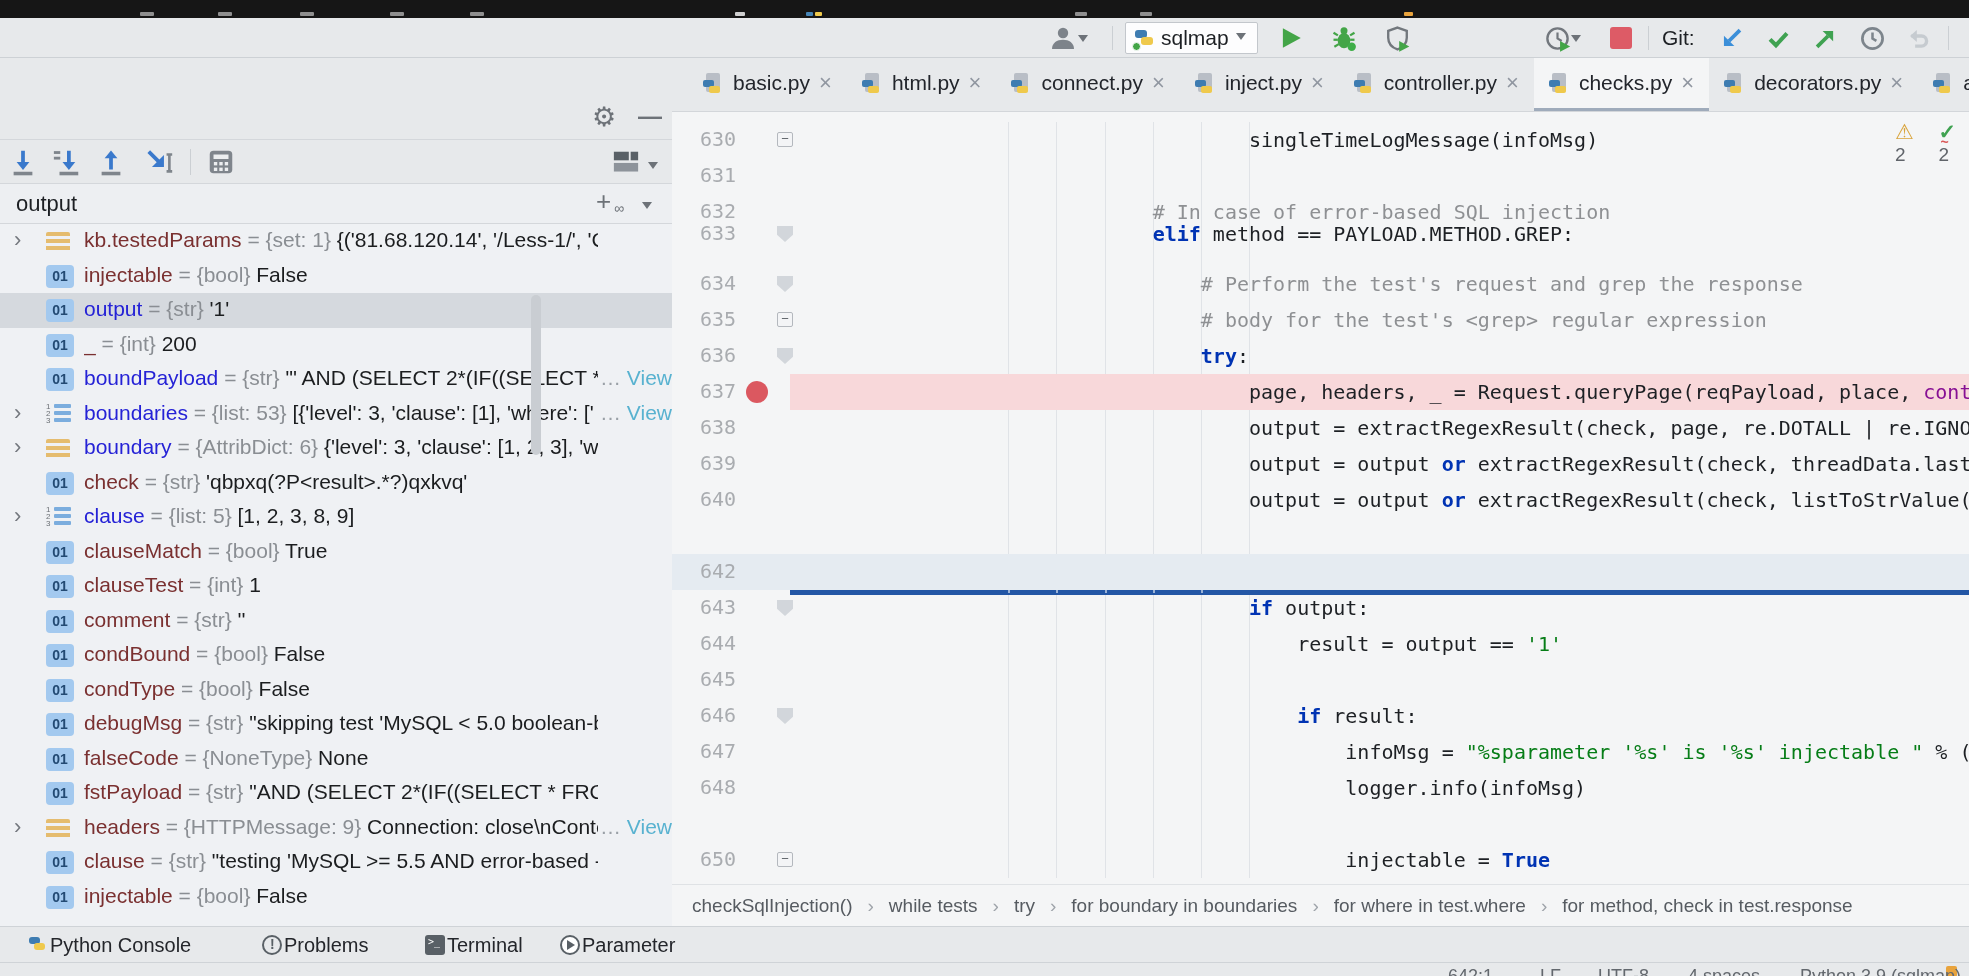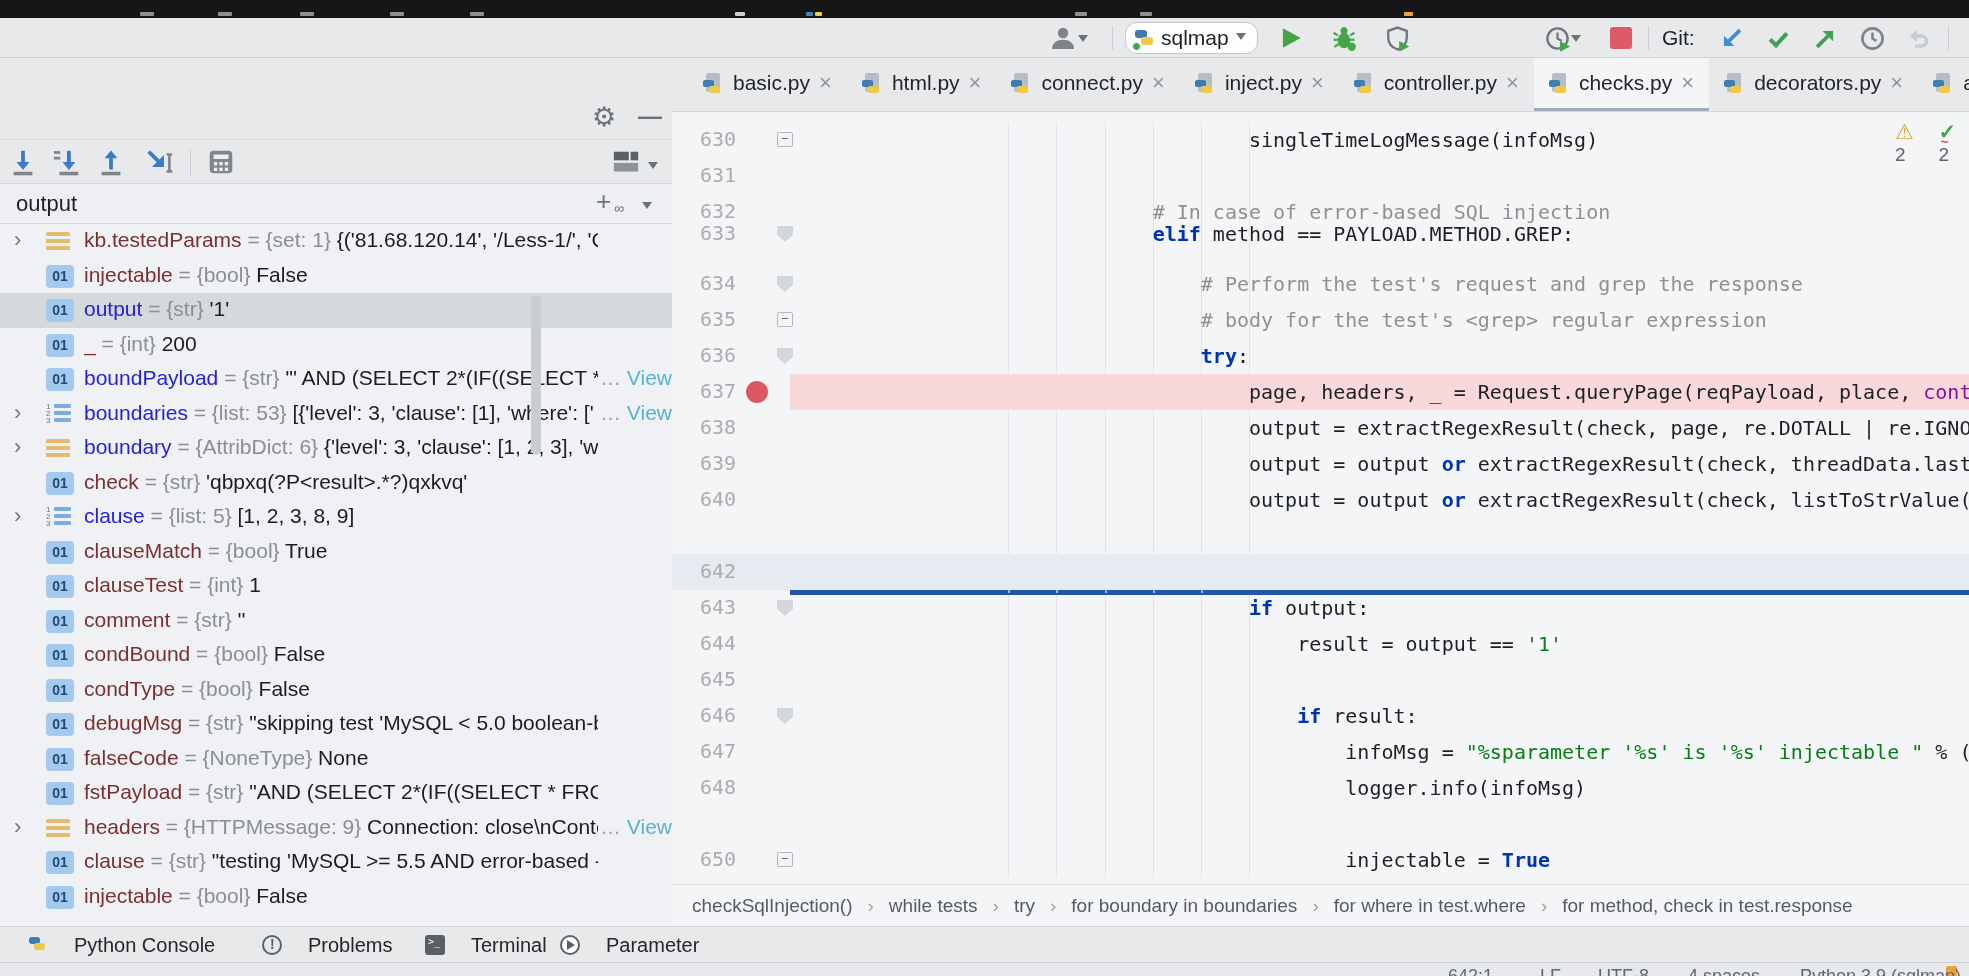--- a/index.html
+++ b/index.html
@@ -11,21 +11,21 @@
   
   #topstrip { left:0; top:0; width:1969px; height:18px; background:#161616; }
   .tsmark { position:absolute; top:12px; height:4px; background:#8f8f8f; border-radius:1px; }
 
   
   #toolbar { left:0; top:18px; width:1969px; height:40px; background:#e7e9eb; border-bottom:1px solid #cdd1d5; }
   .tbtn { position:absolute; top:3px; height:34px; display:flex; align-items:center; justify-content:center; }
   .vdiv { position:absolute; top:8px; width:1px; height:24px; background:#cbcfd3; }
   .dd { width:0; height:0; border:5px solid transparent; border-top:7px solid #6d7278; margin-top:6px; }
   #runpill { left:1125px; top:4px; width:133px; height:32px; background:#fdfdfe; border:1px solid #c3c7cc;
-    border-radius:12px; display:flex; align-items:center; padding:0 8px; gap:7px; }
+    border-radius:2px; display:flex; align-items:center; padding:0 8px; gap:7px; }
   #runpill .lbl { font-size:21px; color:#1d2024; }
   .stopsq { width:22px; height:22px; background:#dd5b66; border-radius:3px; }
   .gitlbl { position:absolute; left:1662px; top:8px; font-size:21px; color:#1d2024; }
 
   
   .pyico { position:relative; width:20px; height:20px; display:inline-block; }
   .pyico .b1 { position:absolute; left:1px; top:2px; width:12px; height:8px; background:#3e7cb1; border-radius:3px; }
   .pyico .b2 { position:absolute; left:7px; top:9px; width:12px; height:8px; background:#efc94c; border-radius:3px; }
   .grndot { position:absolute; left:-2px; bottom:-3px; width:9px; height:9px; background:#43a547; border-radius:50%; border:1.5px solid #fdfdfe; }
 
@@ -100,21 +100,21 @@
   #inspect .ok { position:relative; color:#3fa251; font-weight:bold; font-size:21px; }
   #inspect .ok i { position:absolute; left:2px; bottom:-7px; color:#d95757; font-size:14px; font-style:normal; }
 
   
   #crumbs { left:672px; top:884px; width:1297px; height:42px; background:#f4f5f6; border-top:1px solid #dfe2e5;
     display:flex; align-items:center; gap:15px; padding-left:20px; font-size:19px; color:#565b61; white-space:nowrap; overflow:hidden; }
   #crumbs .sep { color:#9fa4aa; }
 
   
   #toolwins { left:0; top:926px; width:1969px; height:36px; background:#e7e9eb; border-top:1px solid #cfd3d7; }
-  .twitem { position:absolute; top:0; height:36px; display:flex; align-items:center; gap:26px; font-size:20px; color:#24262b; }
+  .twitem { position:absolute; top:0; height:36px; display:flex; align-items:center; gap:2px; font-size:20px; color:#24262b; }
   .sqico { width:20px; height:20px; background:#596066; border-radius:3px; position:relative; }
   .sqico.term:after { content:">_"; position:absolute; left:3px; top:1px; color:#fff; font-size:10px;
     font-family:"DejaVu Sans Mono", monospace; }
   .sqico.serv { background:#fff; border:2px solid #596066; border-radius:50%; }
   .sqico.serv:after { content:""; position:absolute; left:5px; top:3px; width:0; height:0;
     border:5px solid transparent; border-left:8px solid #596066; }
   .probico { width:20px; height:20px; border:2px solid #596066; border-radius:50%; position:relative; }
   .probico:after { content:"!"; position:absolute; left:6px; top:-1px; color:#596066; font-size:14px; font-weight:bold; }
 
   

